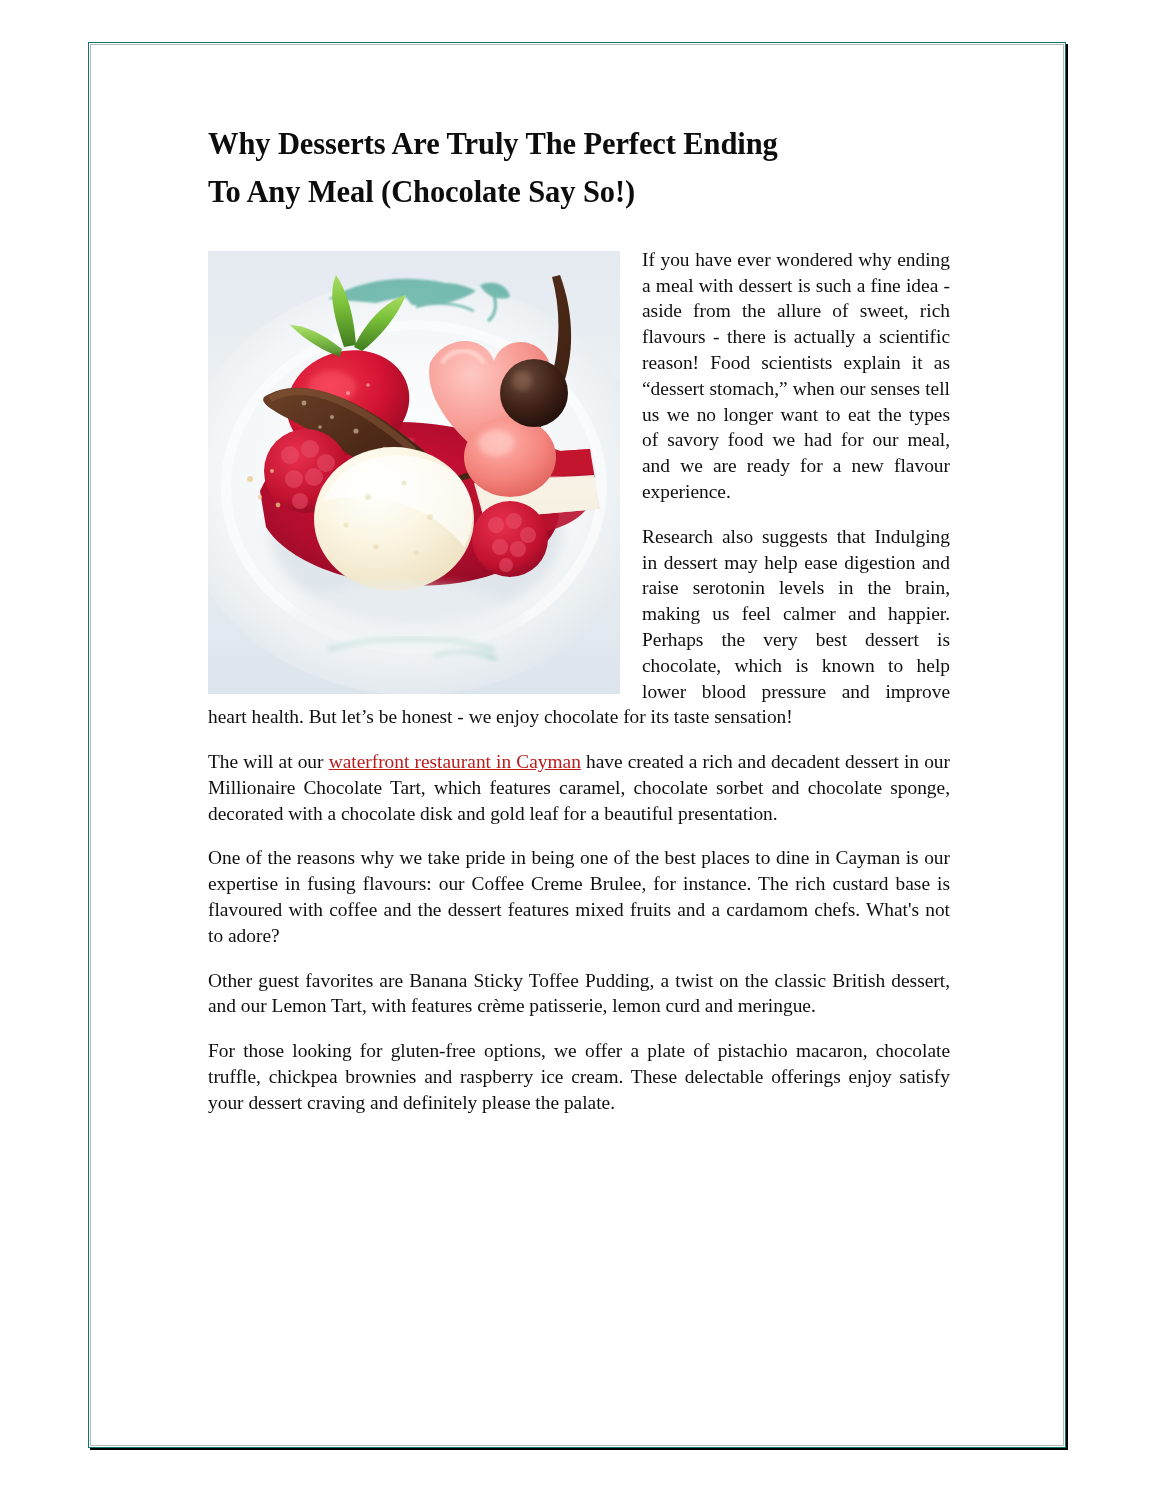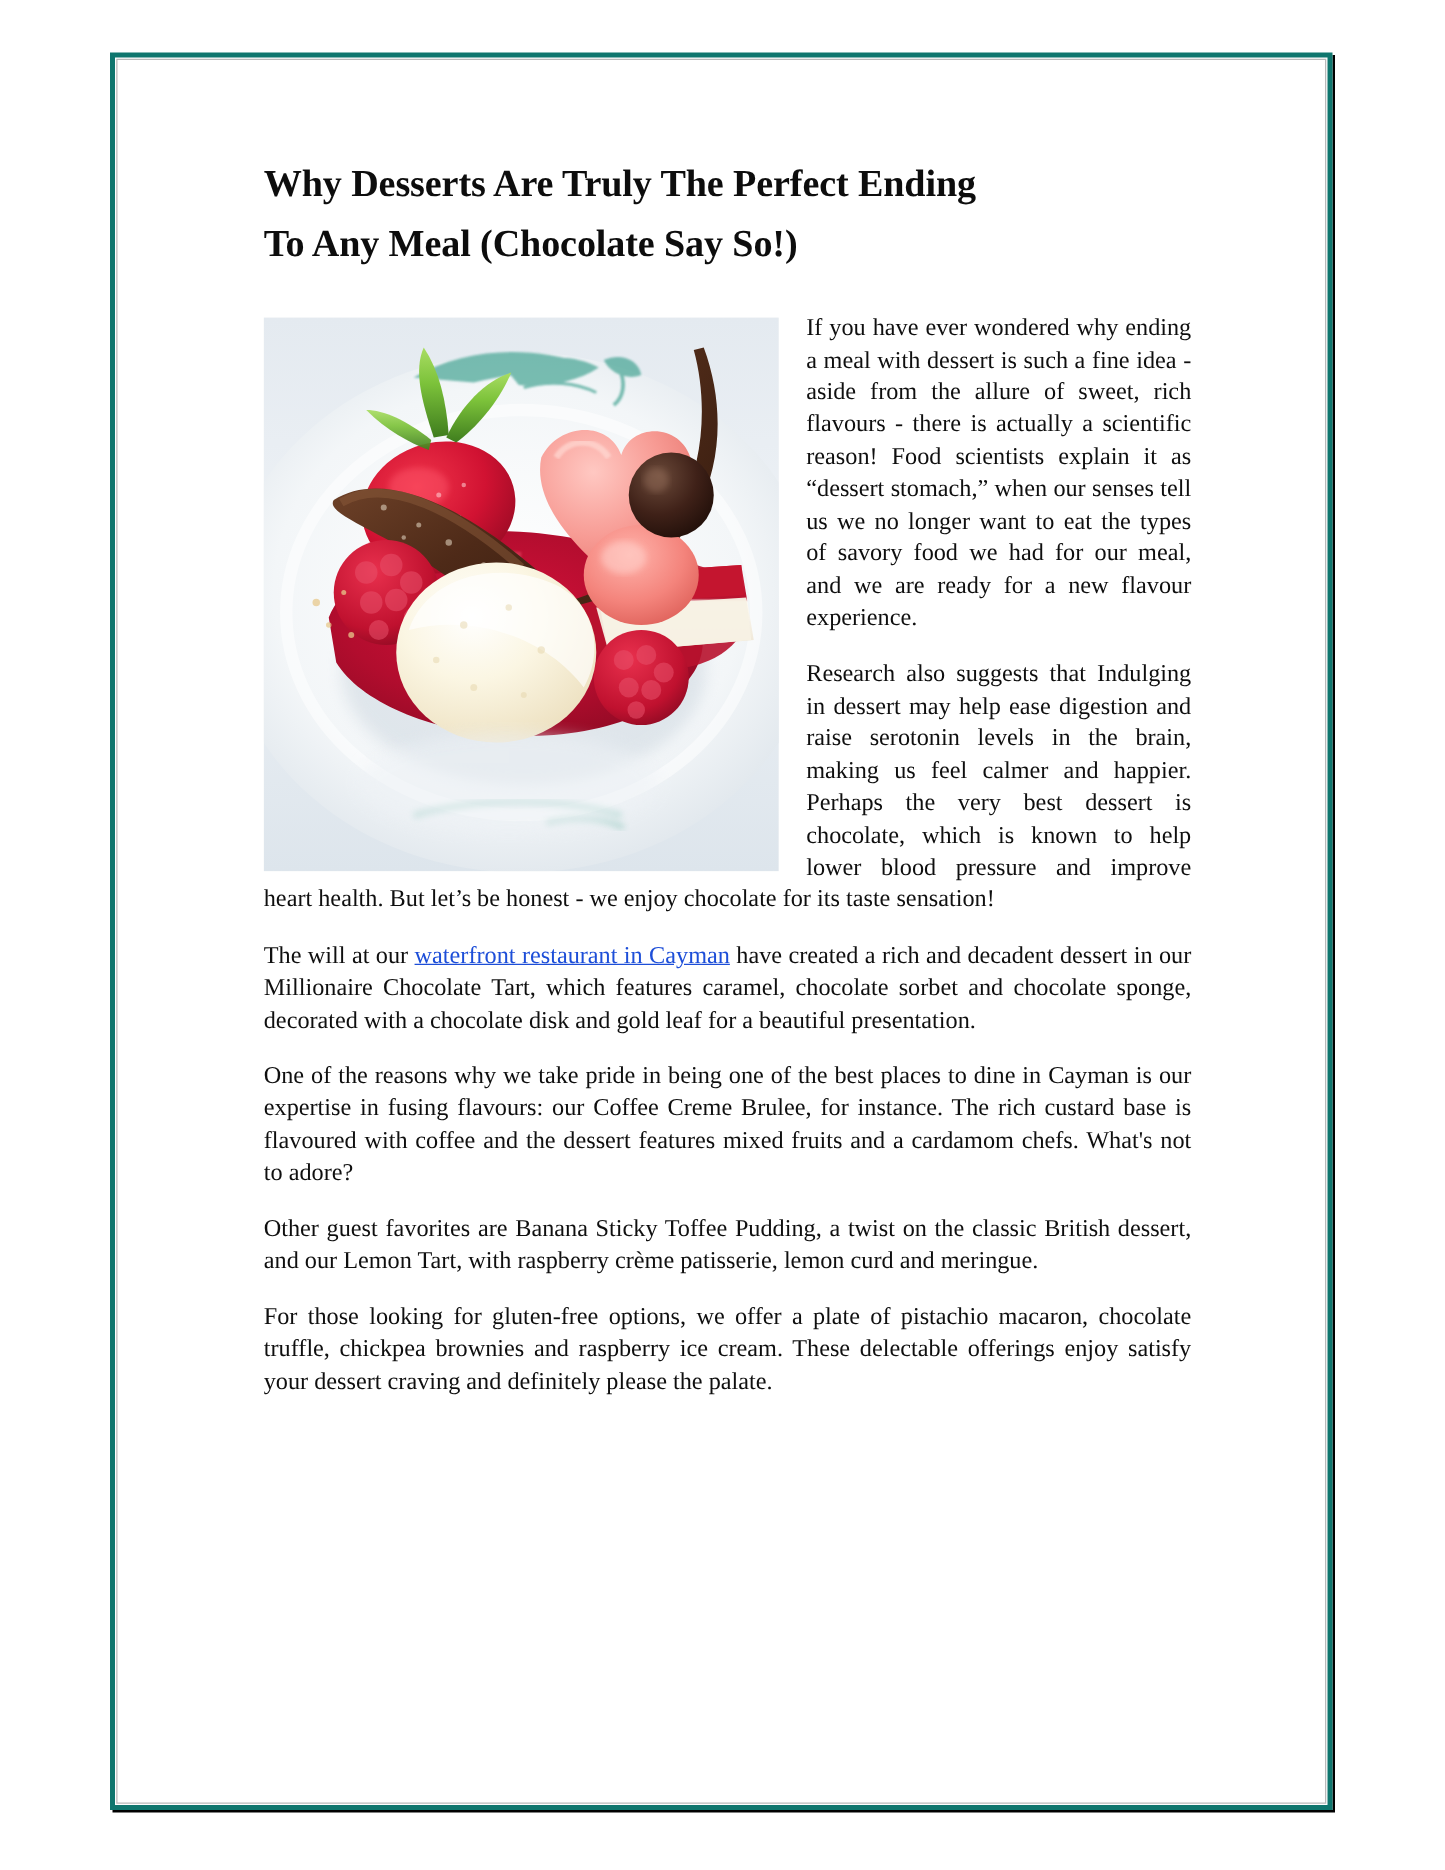--- a/index.html
+++ b/index.html
@@ -15,21 +15,21 @@
   }
 
   
   .page-sheet {
     position: absolute;
     left: 88px;
     top: 42px;
     width: 978px;
     height: 1406px;
     background: #ffffff;
-    border: 4px solid #0f766e;
+    border: 1px solid #0f766e;
     box-sizing: border-box;
     box-shadow: 2px 2px 0 0 #000000;
   }
   .page-inner-rule {
     position: absolute;
     left: 1px;
     top: 1px;
     right: 1px;
     bottom: 1px;
     border: 1px solid #b9b9b9;
@@ -74,21 +74,21 @@
     height: 443px;
     margin: 4px 22px 6px 0;
     position: relative;
     overflow: hidden;
     background: #eef1f4;
   }
   .hero-figure svg { display: block; width: 100%; height: 100%; }
 
   
   a.inline-link {
-    color: #1d4ed8;
+    color: #b91c1c;
     text-decoration: underline;
   }
 
   .clearfix::after { content: ""; display: block; clear: both; }
 </style>
 </head>
 <body>
 
 <div class="page-sheet">
   <div class="page-inner-rule"></div>
@@ -300,19 +300,19 @@
     <p class="body">If you have ever wondered why ending a meal with dessert is such a fine idea - aside from the allure of sweet, rich flavours - there is actually a scientific reason! Food scientists explain it as “dessert stomach,” when our senses tell us we no longer want to eat the types of savory food we had for our meal, and we are ready for a new flavour experience.</p>
 
     <p class="body">Research also suggests that Indulging in dessert may help ease digestion and raise serotonin levels in the brain, making us feel calmer and happier. Perhaps the very best dessert is chocolate, which is known to help lower blood pressure and improve heart health. But let’s be honest - we enjoy chocolate for its taste sensation!</p>
 
     <div class="clearfix"></div>
 
     <p class="body"><span>The will at our </span><a class="inline-link" href="#">waterfront restaurant in Cayman</a><span> have created a rich and decadent dessert in our Millionaire Chocolate Tart, which features caramel, chocolate sorbet and chocolate sponge, decorated with a chocolate disk and gold leaf for a beautiful presentation.</span></p>
 
     <p class="body">One of the reasons why we take pride in being one of the best places to dine in Cayman is our expertise in fusing flavours: our Coffee Creme Brulee, for instance. The rich custard base is flavoured with coffee and the dessert features mixed fruits and a cardamom chefs. What's not to adore?</p>
 
-    <p class="body">Other guest favorites are Banana Sticky Toffee Pudding, a twist on the classic British dessert, and our Lemon Tart, with raspberry crème patisserie, lemon curd and meringue.</p>
+    <p class="body">Other guest favorites are Banana Sticky Toffee Pudding, a twist on the classic British dessert, and our Lemon Tart, with features crème patisserie, lemon curd and meringue.</p>
 
 
     <p class="body">For those looking for gluten-free options, we offer a plate of pistachio macaron, chocolate truffle, chickpea brownies and raspberry ice cream.   These delectable offerings enjoy satisfy your dessert craving and definitely please the palate.</p>
 
   </div>
 </div>
 
 </body></html>

